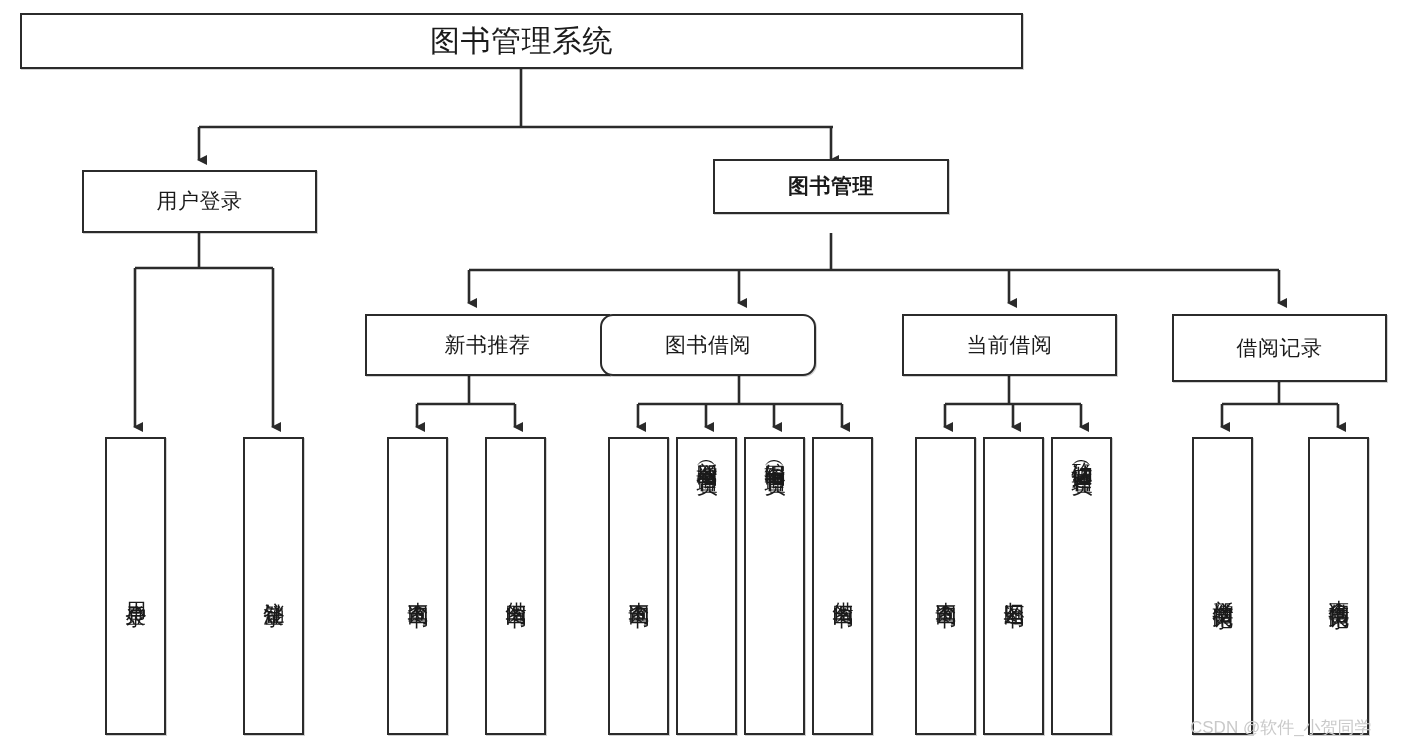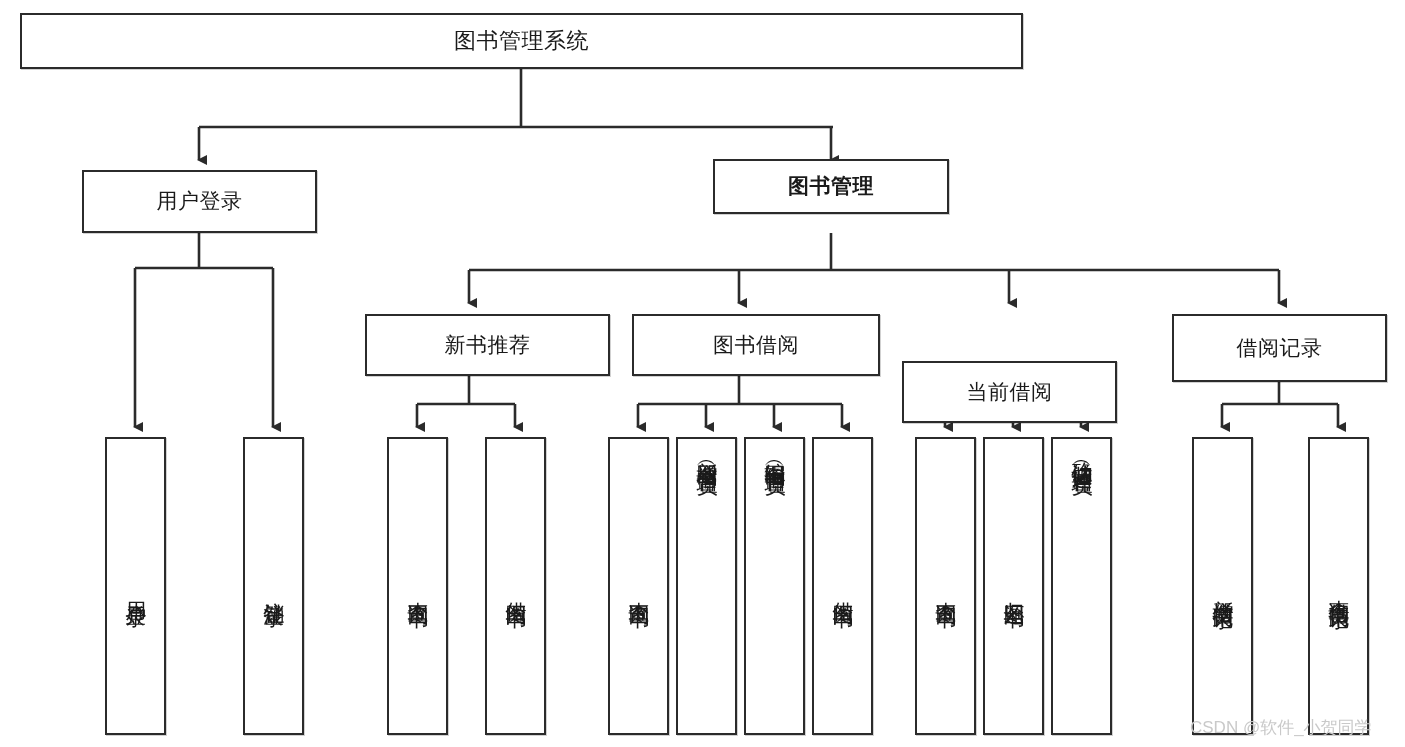--- a/index.html
+++ b/index.html
@@ -41,21 +41,21 @@
     display: block;
     text-align: center;
     line-height: 1.28;
     letter-spacing: 0.5px;
   }
   .node.horizontal .node-label {
     writing-mode: horizontal-tb;
     font-size: 21px;
   }
   .node.root .node-label {
-    font-size: 22px;
+    font-size: 30px;
   }
   .node.vertical {
     align-items: flex-start;
     padding-top: 6px;
   }
   .node.vertical .node-label {
     writing-mode: vertical-rl;
     text-orientation: upright;
     font-size: 21px;
     line-height: 1.18;
@@ -141,25 +141,25 @@
   </div>
 
   <div class="node horizontal" style="left:713px; top:159px; width:236px; height:55px;font-weight:bold;">
     <span class="node-label">图书管理</span>
   </div>
 
   <div class="node horizontal" style="left:365px; top:314px; width:245px; height:62px;">
     <span class="node-label">新书推荐</span>
   </div>
 
-  <div class="node horizontal" style="left:632px; top:314px; width:248px; height:62px;">
+  <div class="node horizontal" style="left:600px; top:314px; width:216px; height:62px;border-radius:13px;">
     <span class="node-label">图书借阅</span>
   </div>
 
-  <div class="node horizontal" style="left:902px; top:314px; width:215px; height:62px;margin-top:47px;">
+  <div class="node horizontal" style="left:902px; top:314px; width:215px; height:62px;">
     <span class="node-label">当前借阅</span>
   </div>
 
   <div class="node horizontal" style="left:1172px; top:314px; width:215px; height:68px;">
     <span class="node-label">借阅记录</span>
   </div>
 
   <div class="node vertical centered" style="left:105px; top:437px; width:61px; height:298px;">
     <span class="node-label">用户登录</span>
   </div>

